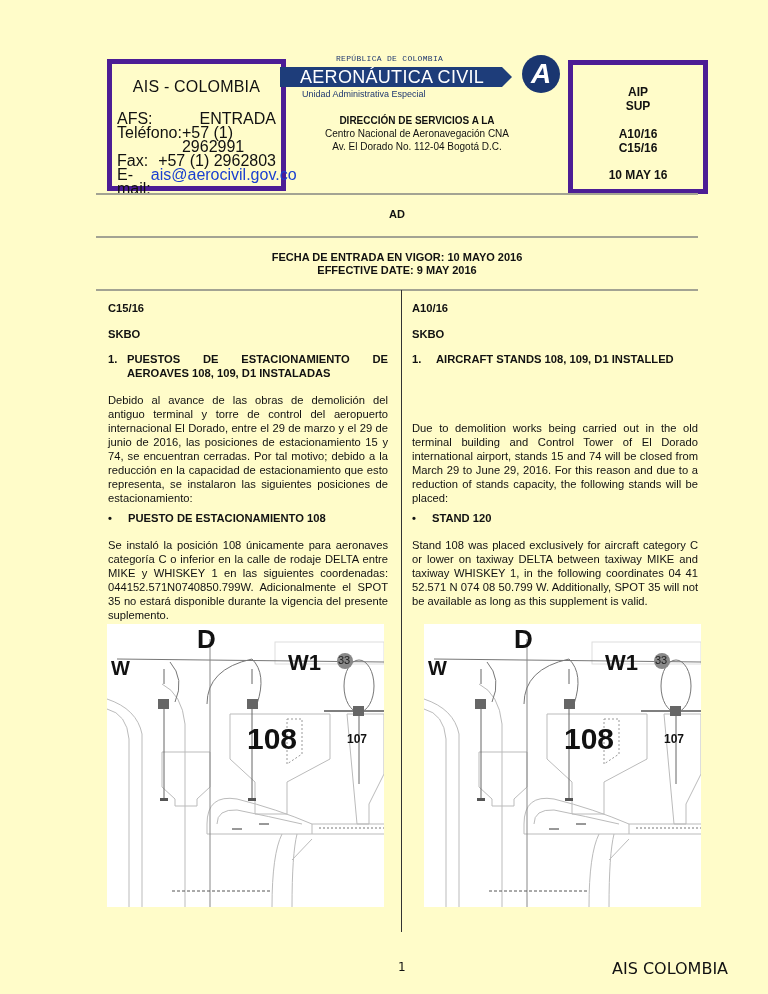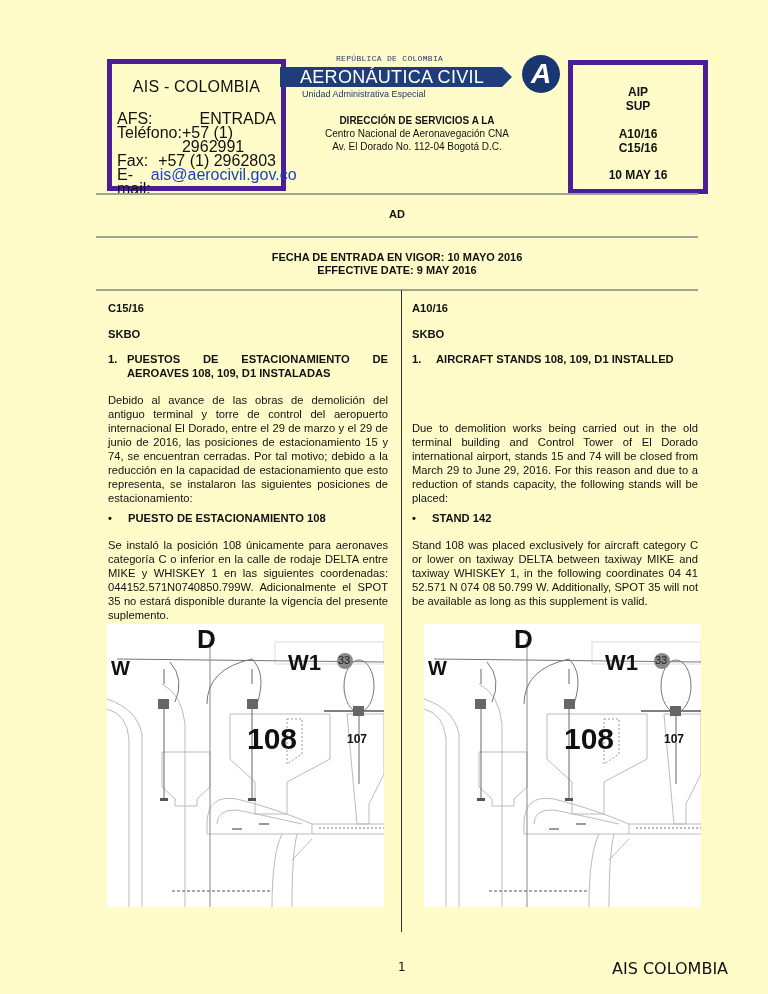--- a/index.html
+++ b/index.html
@@ -114,21 +114,21 @@
 
 <div class="col right bold" style="top:301px;">A10/16</div>
 <div class="col right bold" style="top:327px;">SKBO</div>
 <div class="col right bold heading-num" style="top:352px;">
   <span class="n" style="width:24px;">1.</span>
   <span>AIRCRAFT STANDS 108, 109, D1 INSTALLED</span>
 </div>
 <div class="col right just" style="top:393px;margin-top:28px;">Due to demolition works being carried out in the old terminal building and Control Tower of El Dorado international airport, stands 15 and 74 will be closed from March 29 to June 29, 2016. For this reason and due to a reduction of stands capacity, the following stands will be placed:</div>
 <div class="col right bullet" style="top:511px;">
   <span class="dot">•</span>
-  <span>STAND 142</span>
+  <span>STAND 120</span>
 </div>
 <div class="col right just" style="top:538px;">Stand 108 was placed exclusively for aircraft category C or lower on taxiway DELTA between taxiway MIKE and taxiway WHISKEY 1, in the following coordinates 04 41 52.571 N 074 08 50.799 W. Additionally, SPOT 35 will not be available as long as this supplement is valid.</div>
 
 <div class="map" style="left:107px; top:624px; width:277px; height:283px;">
   <svg width="277" height="283" viewBox="0 0 277 283">
     <g fill="none" stroke="#bbb" stroke-width="1">
       <path d="M0 75 Q30 85 35 110 L35 283"></path>
       <path d="M0 85 Q20 90 22 115 L22 283"></path>
       <path d="M55 60 Q75 70 78 100 L78 283"></path>
       <polygon points="55,128 103,128 103,163 90,175 90,182 68,182 68,175 55,163"></polygon>

